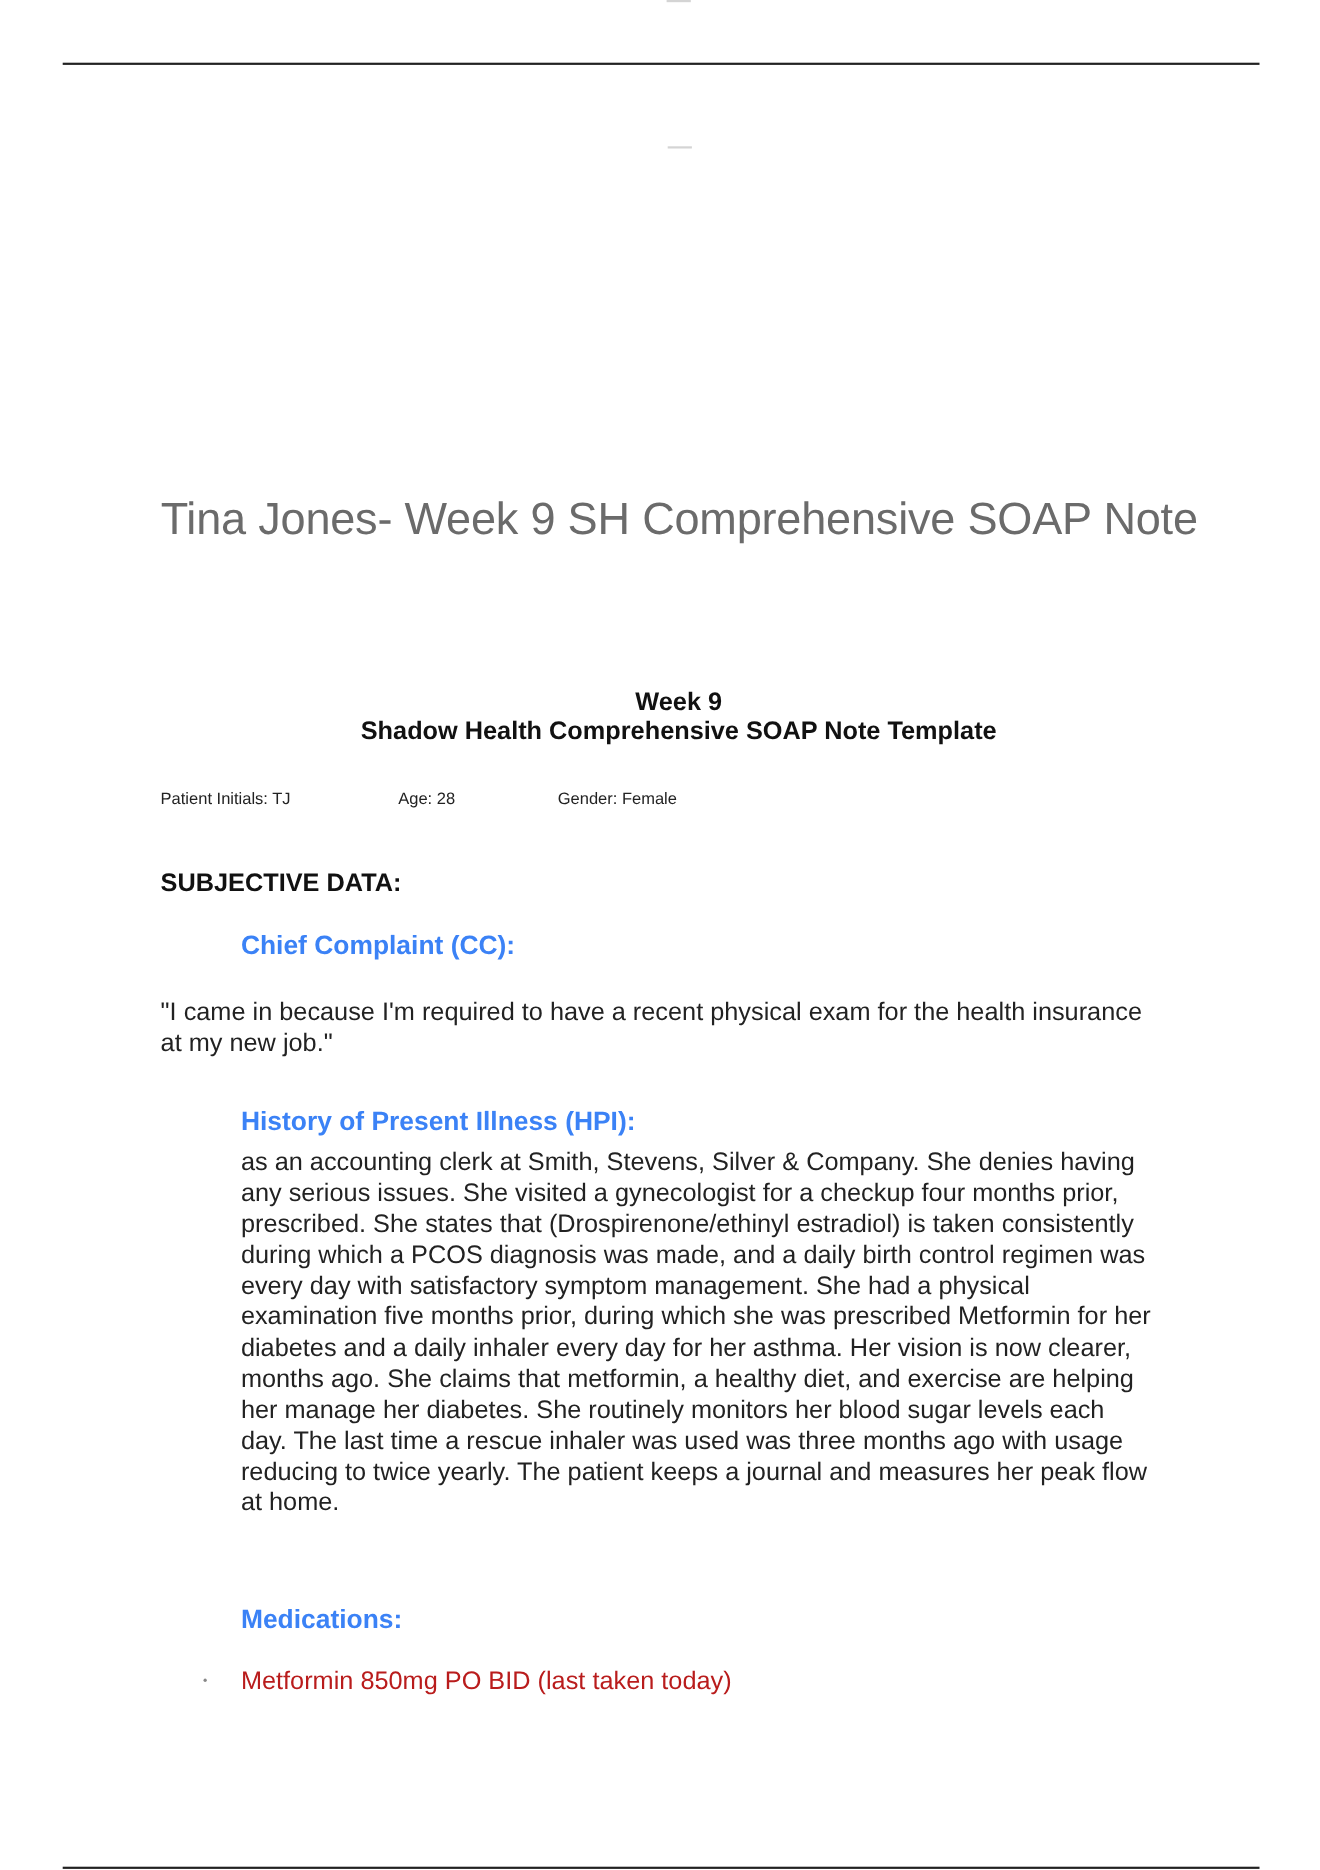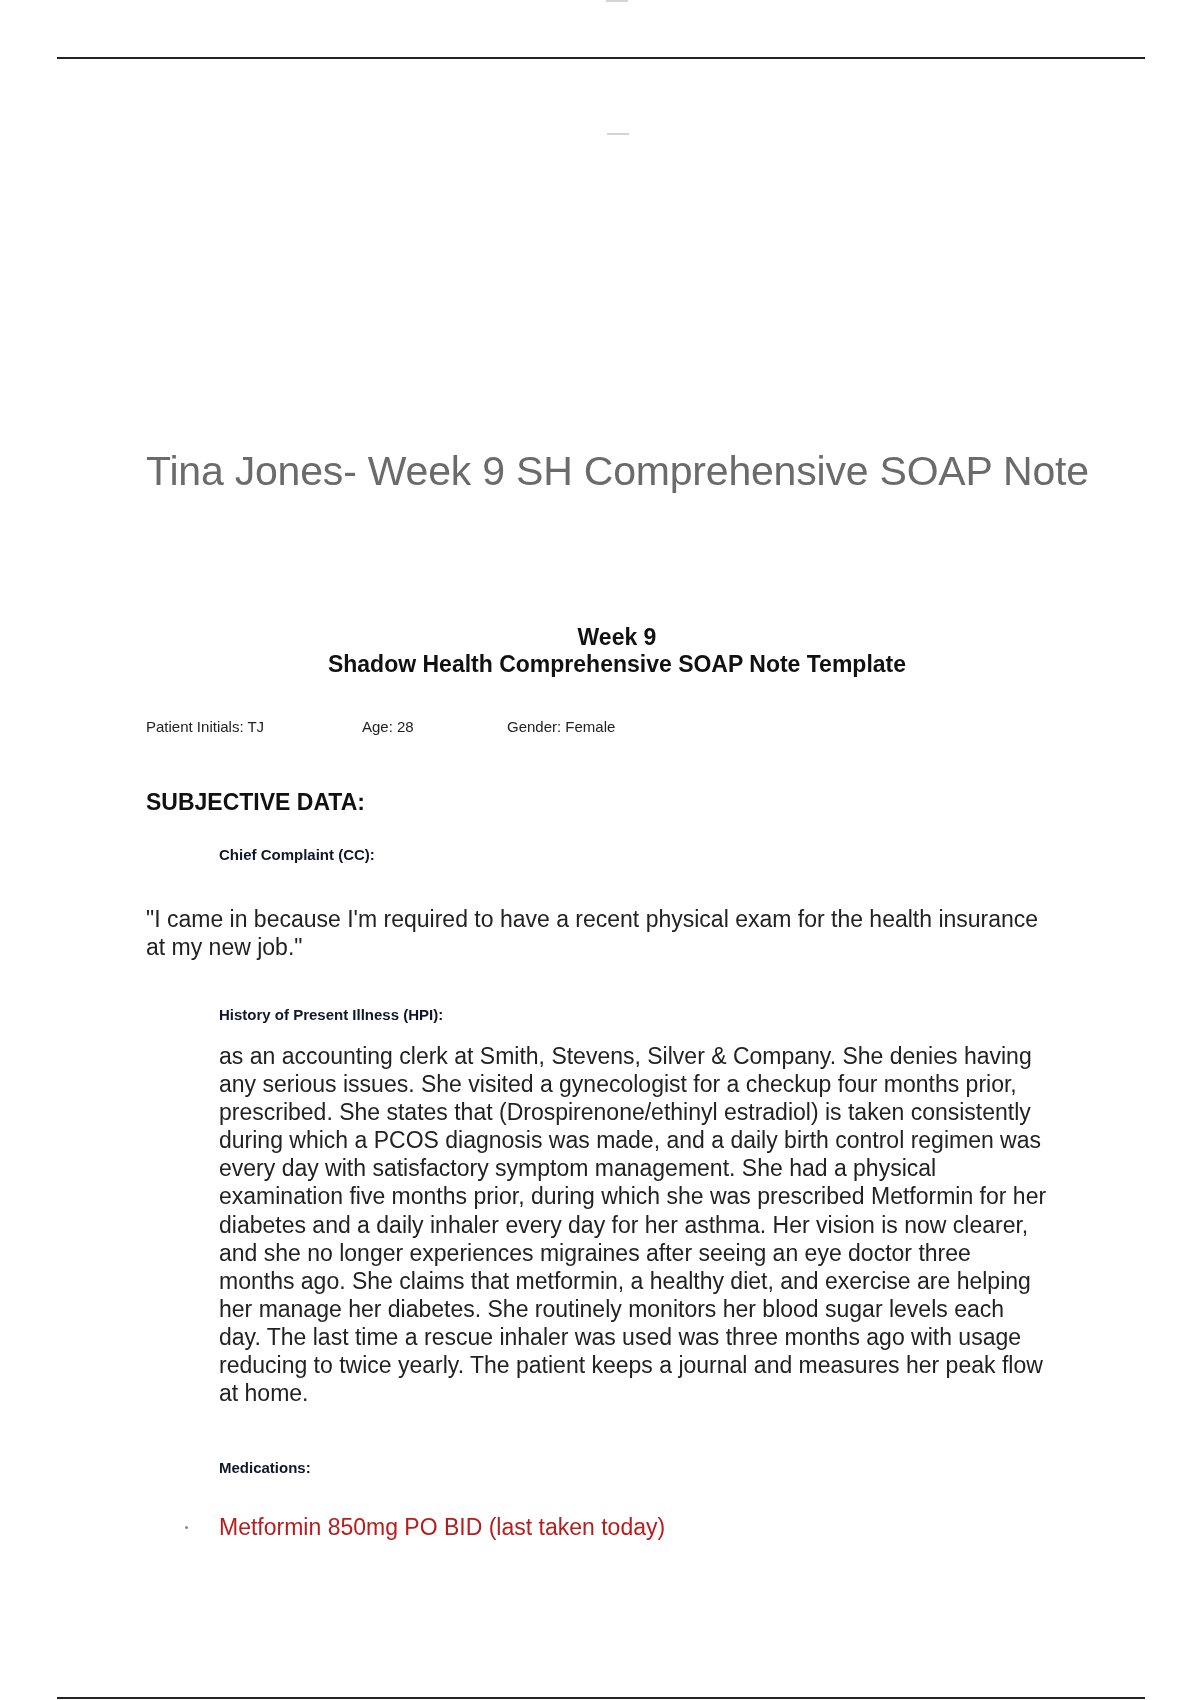--- a/index.html
+++ b/index.html
@@ -72,22 +72,22 @@
     left: 146px;
     font-weight: bold;
     font-size: 23px;
     color: #111;
     white-space: nowrap;
   }
   .sub-heading {
     position: absolute;
     left: 219px;
     font-weight: bold;
-    font-size: 15px;
-    color: #0f172a;
+    font-size: 24px;
+    color: #3b82f6;
     white-space: nowrap;
   }
   .cc-text {
     position: absolute;
     left: 146px;
     width: 940px;
     top: 905px;
     font-size: 23px;
     line-height: 28px;
     color: #222;
@@ -157,21 +157,20 @@
 
 <div class="sub-heading" style="top:986px;margin-top:20px;">History of Present Illness (HPI):</div>
 <div class="hpi-text">
   <div>as an accounting clerk at Smith, Stevens, Silver &amp; Company. She denies having</div>
   <div>any serious issues. She visited a gynecologist for a checkup four months prior,</div>
   <div>prescribed. She states that (Drospirenone/ethinyl estradiol) is taken consistently</div>
   <div>during which a PCOS diagnosis was made, and a daily birth control regimen was</div>
   <div>every day with satisfactory symptom management. She had a physical</div>
   <div>examination five months prior, during which she was prescribed Metformin for her</div>
   <div>diabetes and a daily inhaler every day for her asthma. Her vision is now clearer,</div>
-  <div>and she no longer experiences migraines after seeing an eye doctor three</div>
   <div>months ago. She claims that metformin, a healthy diet, and exercise are helping</div>
   <div>her manage her diabetes. She routinely monitors her blood sugar levels each</div>
   <div>day. The last time a rescue inhaler was used was three months ago with usage</div>
   <div>reducing to twice yearly. The patient keeps a journal and measures her peak flow</div>
   <div>at home.</div>
 </div>
 
 <div class="sub-heading" style="top:1459px;">Medications:</div>
 <ul class="med-list">
   <li class="med-item">

